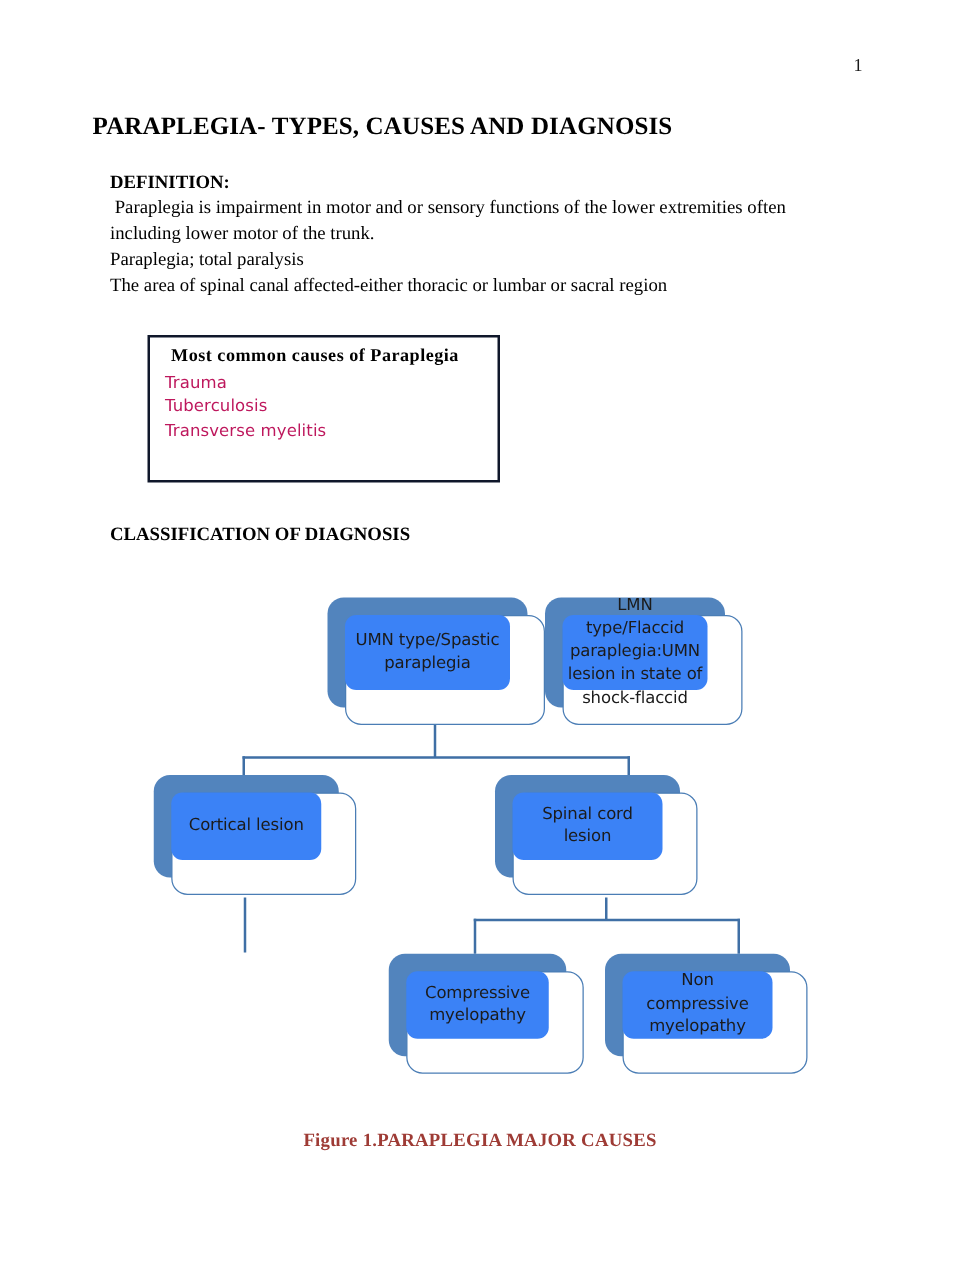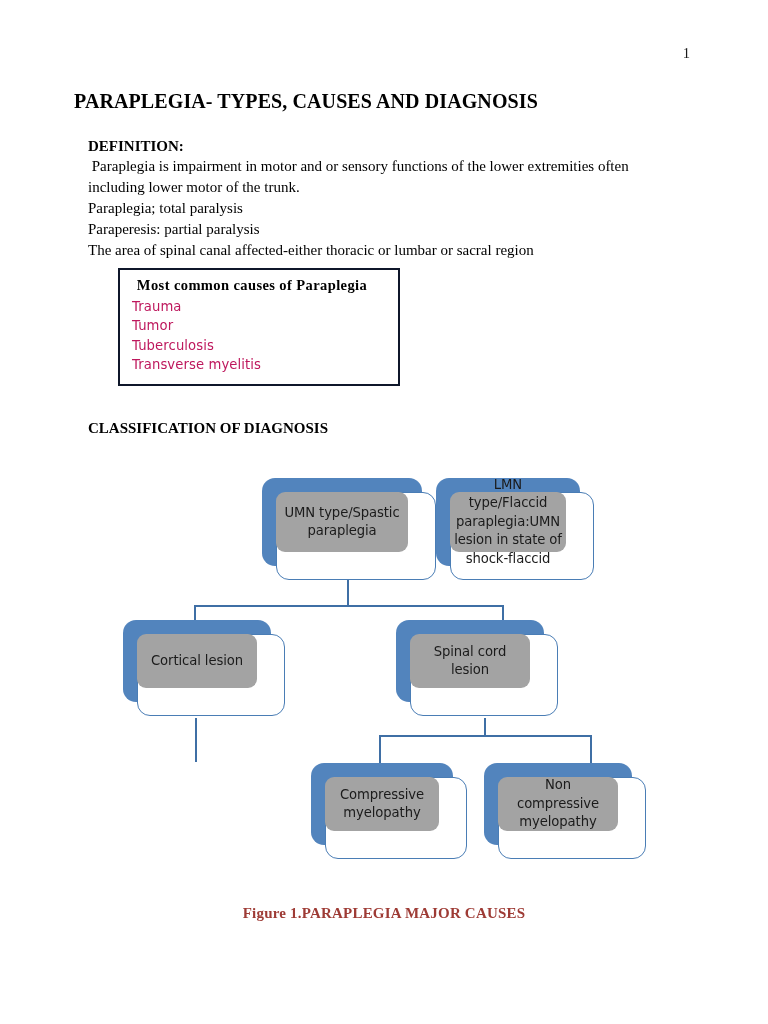--- a/index.html
+++ b/index.html
@@ -146,21 +146,21 @@
     border: 1.6px solid #4a7db5;
     border-radius: 13px;
     box-sizing: border-box;
   }
   .node .inner {
     position: absolute;
     left: 14px;
     top: 14px;
     width: calc(100% - 28px);
     height: calc(100% - 28px);
-    background: #a3a3a3;
+    background: #3b82f6;
     border-radius: 9px;
     display: flex;
     flex-direction: column;
     align-items: center;
     justify-content: center;
     box-sizing: border-box;
     padding: 2px 4px;
   }
   .node .label {
     font-family: "DejaVu Sans", "Liberation Sans", sans-serif;
@@ -196,29 +196,27 @@
 
   <div class="page-number">1</div>
 
   <div class="doc-title">PARAPLEGIA- TYPES, CAUSES AND DIAGNOSIS</div>
 
   <div class="definition-block">
     <div class="definition-heading">DEFINITION:</div>
     <div class="definition-line"> Paraplegia is impairment in motor and or sensory functions of the lower extremities often</div>
     <div class="definition-line">including lower motor of the trunk.</div>
     <div class="definition-line">Paraplegia; total paralysis</div>
-    <div class="definition-line">Paraperesis: partial paralysis</div>
     <div class="definition-line">The area of spinal canal affected-either thoracic or lumbar or sacral region</div>
   </div>
 
   <div class="causes-box">
     <div class="causes-title">Most common causes of Paraplegia</div>
     <div class="causes-list">
       <div class="causes-item">Trauma</div>
-      <div class="causes-item">Tumor</div>
       <div class="causes-item">Tuberculosis</div>
       <div class="causes-item">Transverse myelitis</div>
     </div>
   </div>
 
   <div class="classification-heading">CLASSIFICATION OF DIAGNOSIS</div>
 
   <div class="diagram">
 
     <div class="connector v" style="left:347px; top:118px; height:28px;"></div>

